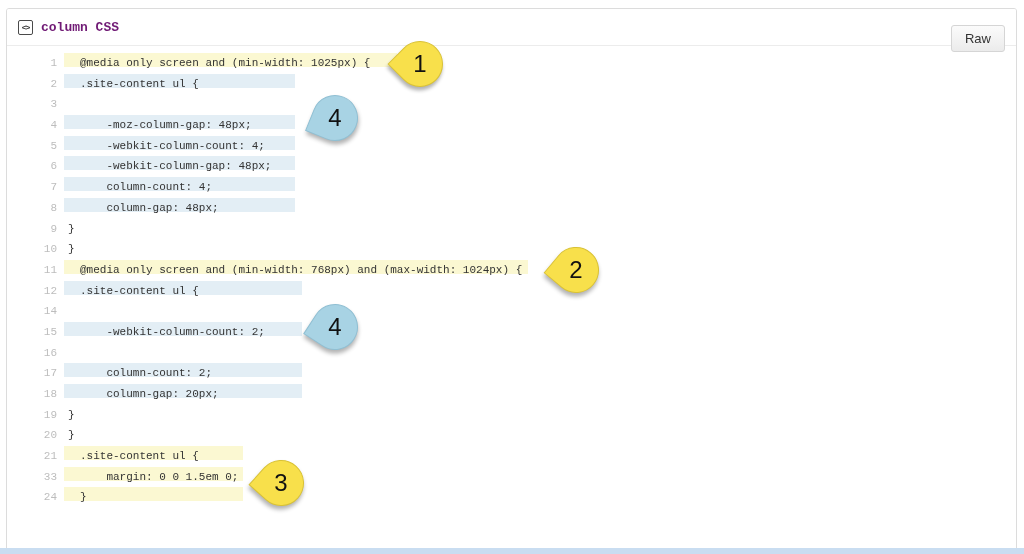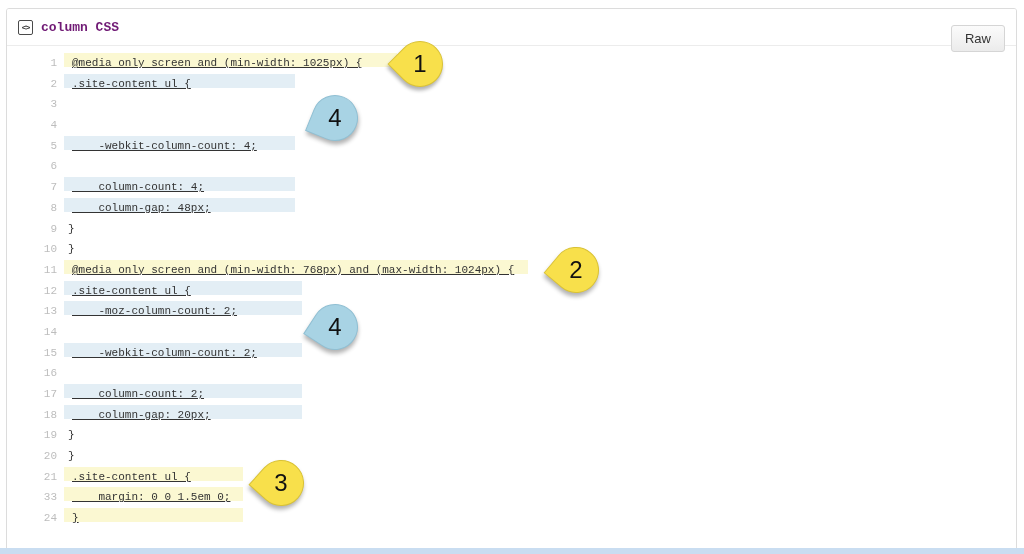--- a/index.html
+++ b/index.html
@@ -40,21 +40,21 @@
     line-height:20.7px; color:#333;
   }
   .row { display:flex; height:20.7px; white-space:pre; }
   .ln {
     width:50px; flex:none; text-align:right;
     color:#bdbdbd; user-select:none;
   }
   .codecell { padding-left:11px; }
   .hl {
     display:inline-block; box-sizing:border-box;
-    margin-left:-4px; padding-left:8px; height:14px;text-decoration:underline;
+    margin-left:-4px; padding-left:16px; height:14px;
   }
   .hl-yellow { background:#fbf8d2; }
   .hl-blue   { background:#e3eef5; }
   .blk-a { width:333px; }
   .blk-b { width:231px; }
   .blk-c { width:464px; }
   .blk-d { width:238px; }
   .blk-e { width:179px; }
   .balloon { position:absolute; width:46px; height:46px; z-index:5; }
   .balloon .shape {
@@ -84,30 +84,29 @@
     <span class="file-icon">&lt;&gt;</span>
     <a class="file-title">column CSS</a>
     <button class="raw-btn">Raw</button>
   </div>
 
   <div class="code-area">
     <div id="code-lines">
         <div class="row"><span class="ln">1</span><span class="codecell"><span class="hl hl-yellow blk-a">@media only screen and (min-width: 1025px) {</span></span></div>
         <div class="row"><span class="ln">2</span><span class="codecell"><span class="hl hl-blue blk-b">.site-content ul {</span></span></div>
         <div class="row"><span class="ln">3</span></div>
-        <div class="row"><span class="ln">4</span></div>
+        <div class="row"><span class="ln">4</span><span class="codecell"><span class="hl hl-blue blk-b">    -moz-column-gap: 48px;</span></span></div>
         <div class="row"><span class="ln">5</span><span class="codecell"><span class="hl hl-blue blk-b">    -webkit-column-count: 4;</span></span></div>
-        <div class="row"><span class="ln">6</span></div>
+        <div class="row"><span class="ln">6</span><span class="codecell"><span class="hl hl-blue blk-b">    -webkit-column-gap: 48px;</span></span></div>
         <div class="row"><span class="ln">7</span><span class="codecell"><span class="hl hl-blue blk-b">    column-count: 4;</span></span></div>
         <div class="row"><span class="ln">8</span><span class="codecell"><span class="hl hl-blue blk-b">    column-gap: 48px;</span></span></div>
         <div class="row"><span class="ln">9</span><span class="codecell">}</span></div>
         <div class="row"><span class="ln">10</span><span class="codecell">}</span></div>
         <div class="row"><span class="ln">11</span><span class="codecell"><span class="hl hl-yellow blk-c">@media only screen and (min-width: 768px) and (max-width: 1024px) {</span></span></div>
         <div class="row"><span class="ln">12</span><span class="codecell"><span class="hl hl-blue blk-d">.site-content ul {</span></span></div>
-        <div class="row"><span class="ln">13</span><span class="codecell"><span class="hl hl-blue blk-d">    -moz-column-count: 2;</span></span></div>
         <div class="row"><span class="ln">14</span></div>
         <div class="row"><span class="ln">15</span><span class="codecell"><span class="hl hl-blue blk-d">    -webkit-column-count: 2;</span></span></div>
         <div class="row"><span class="ln">16</span></div>
         <div class="row"><span class="ln">17</span><span class="codecell"><span class="hl hl-blue blk-d">    column-count: 2;</span></span></div>
         <div class="row"><span class="ln">18</span><span class="codecell"><span class="hl hl-blue blk-d">    column-gap: 20px;</span></span></div>
         <div class="row"><span class="ln">19</span><span class="codecell">}</span></div>
         <div class="row"><span class="ln">20</span><span class="codecell">}</span></div>
         <div class="row"><span class="ln">21</span><span class="codecell"><span class="hl hl-yellow blk-e">.site-content ul {</span></span></div>
         <div class="row"><span class="ln">33</span><span class="codecell"><span class="hl hl-yellow blk-e">    margin: 0 0 1.5em 0;</span></span></div>
         <div class="row"><span class="ln">24</span><span class="codecell"><span class="hl hl-yellow blk-e">}</span></span></div>

